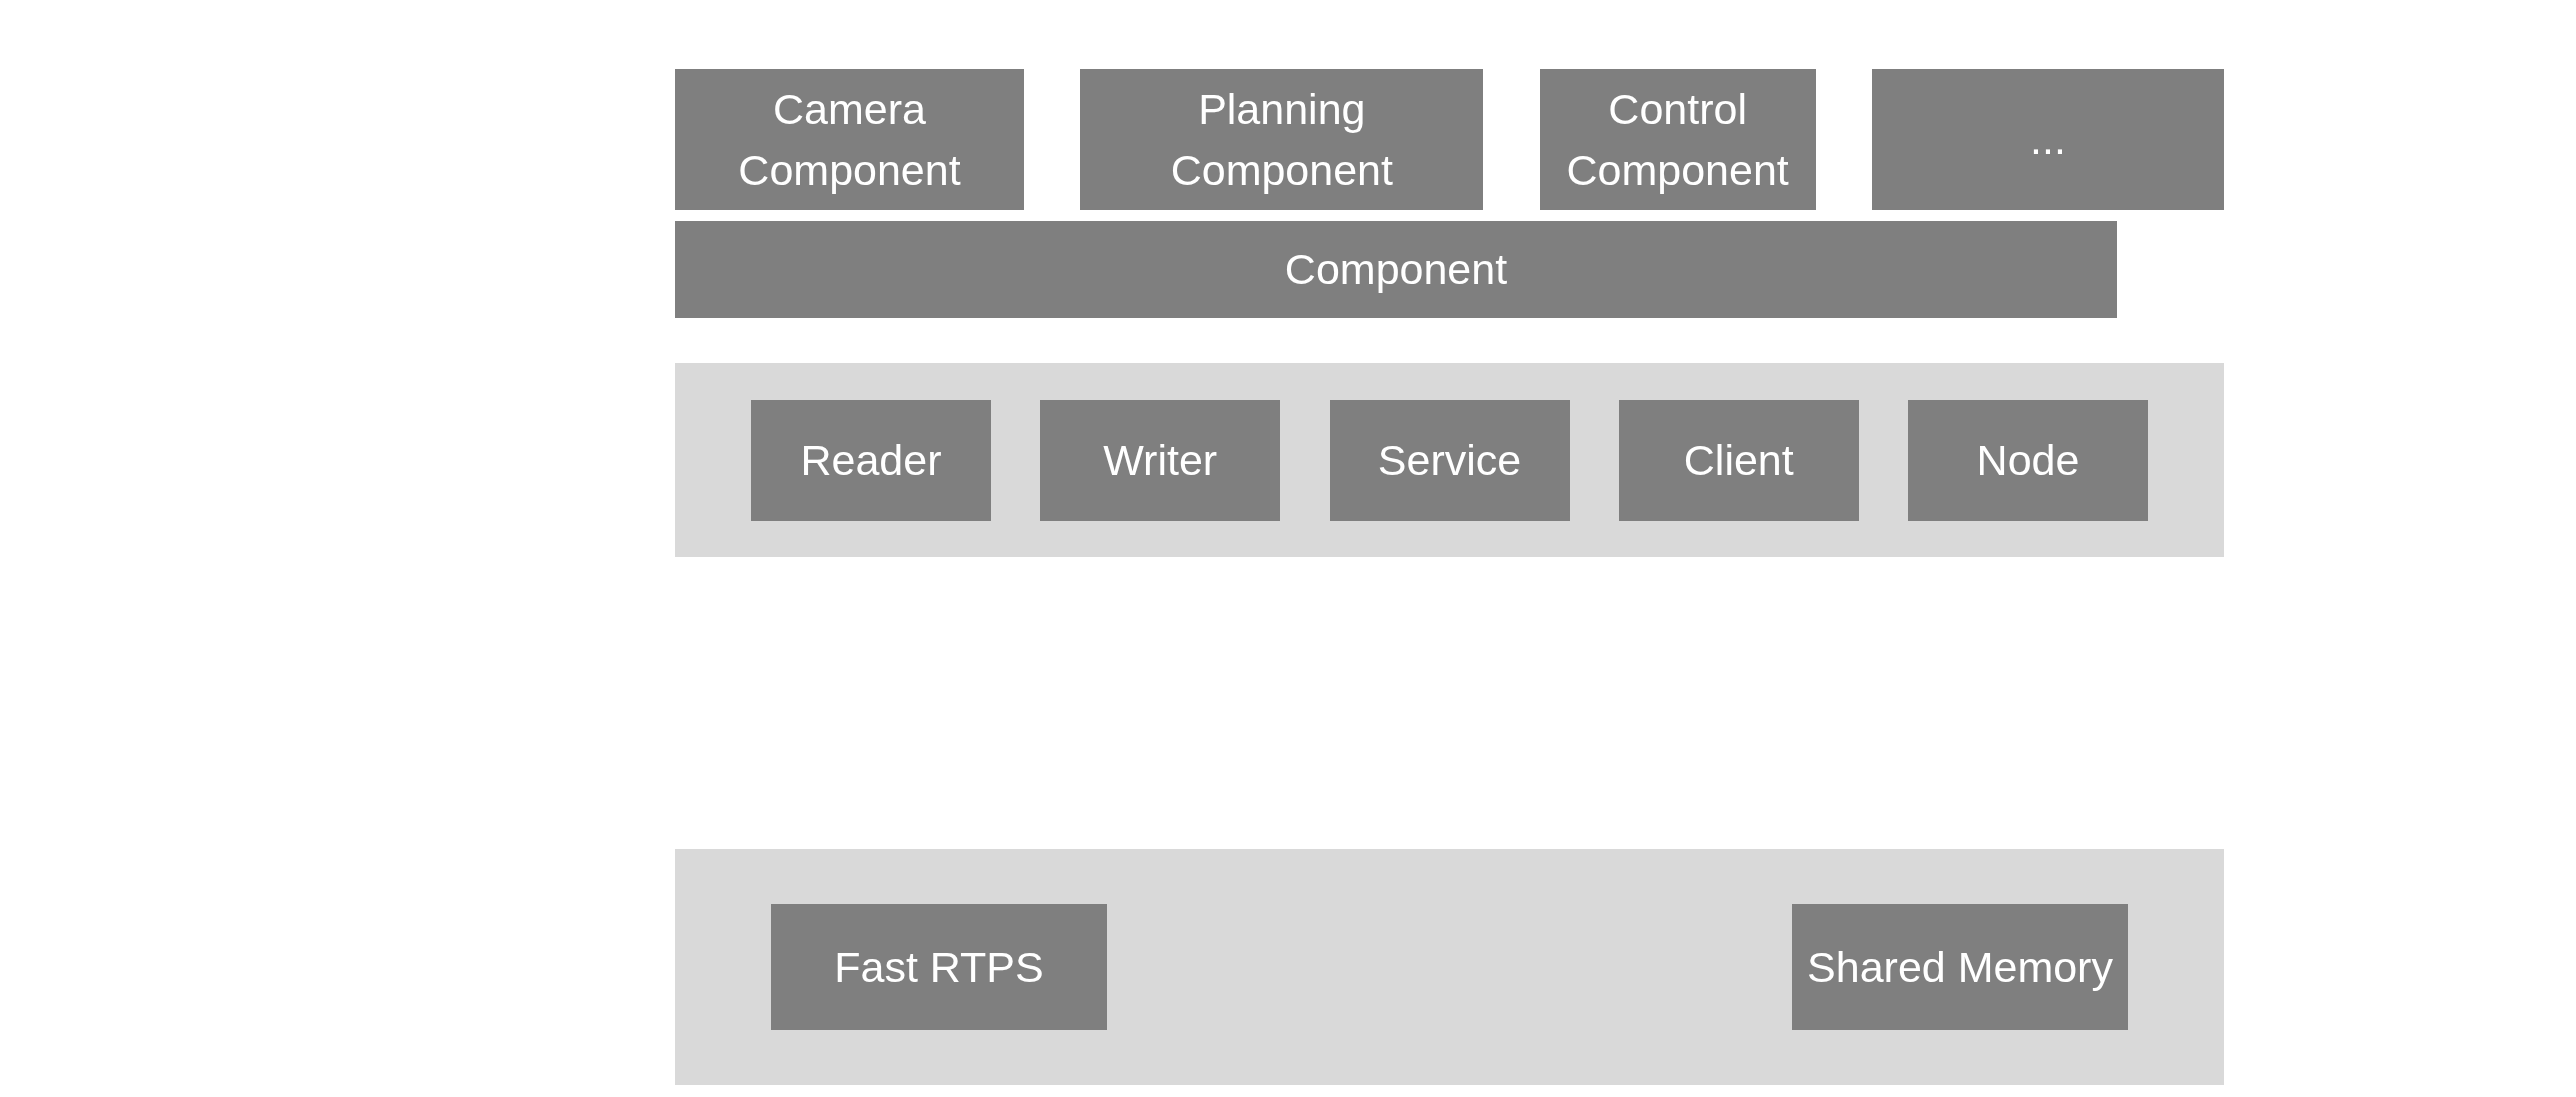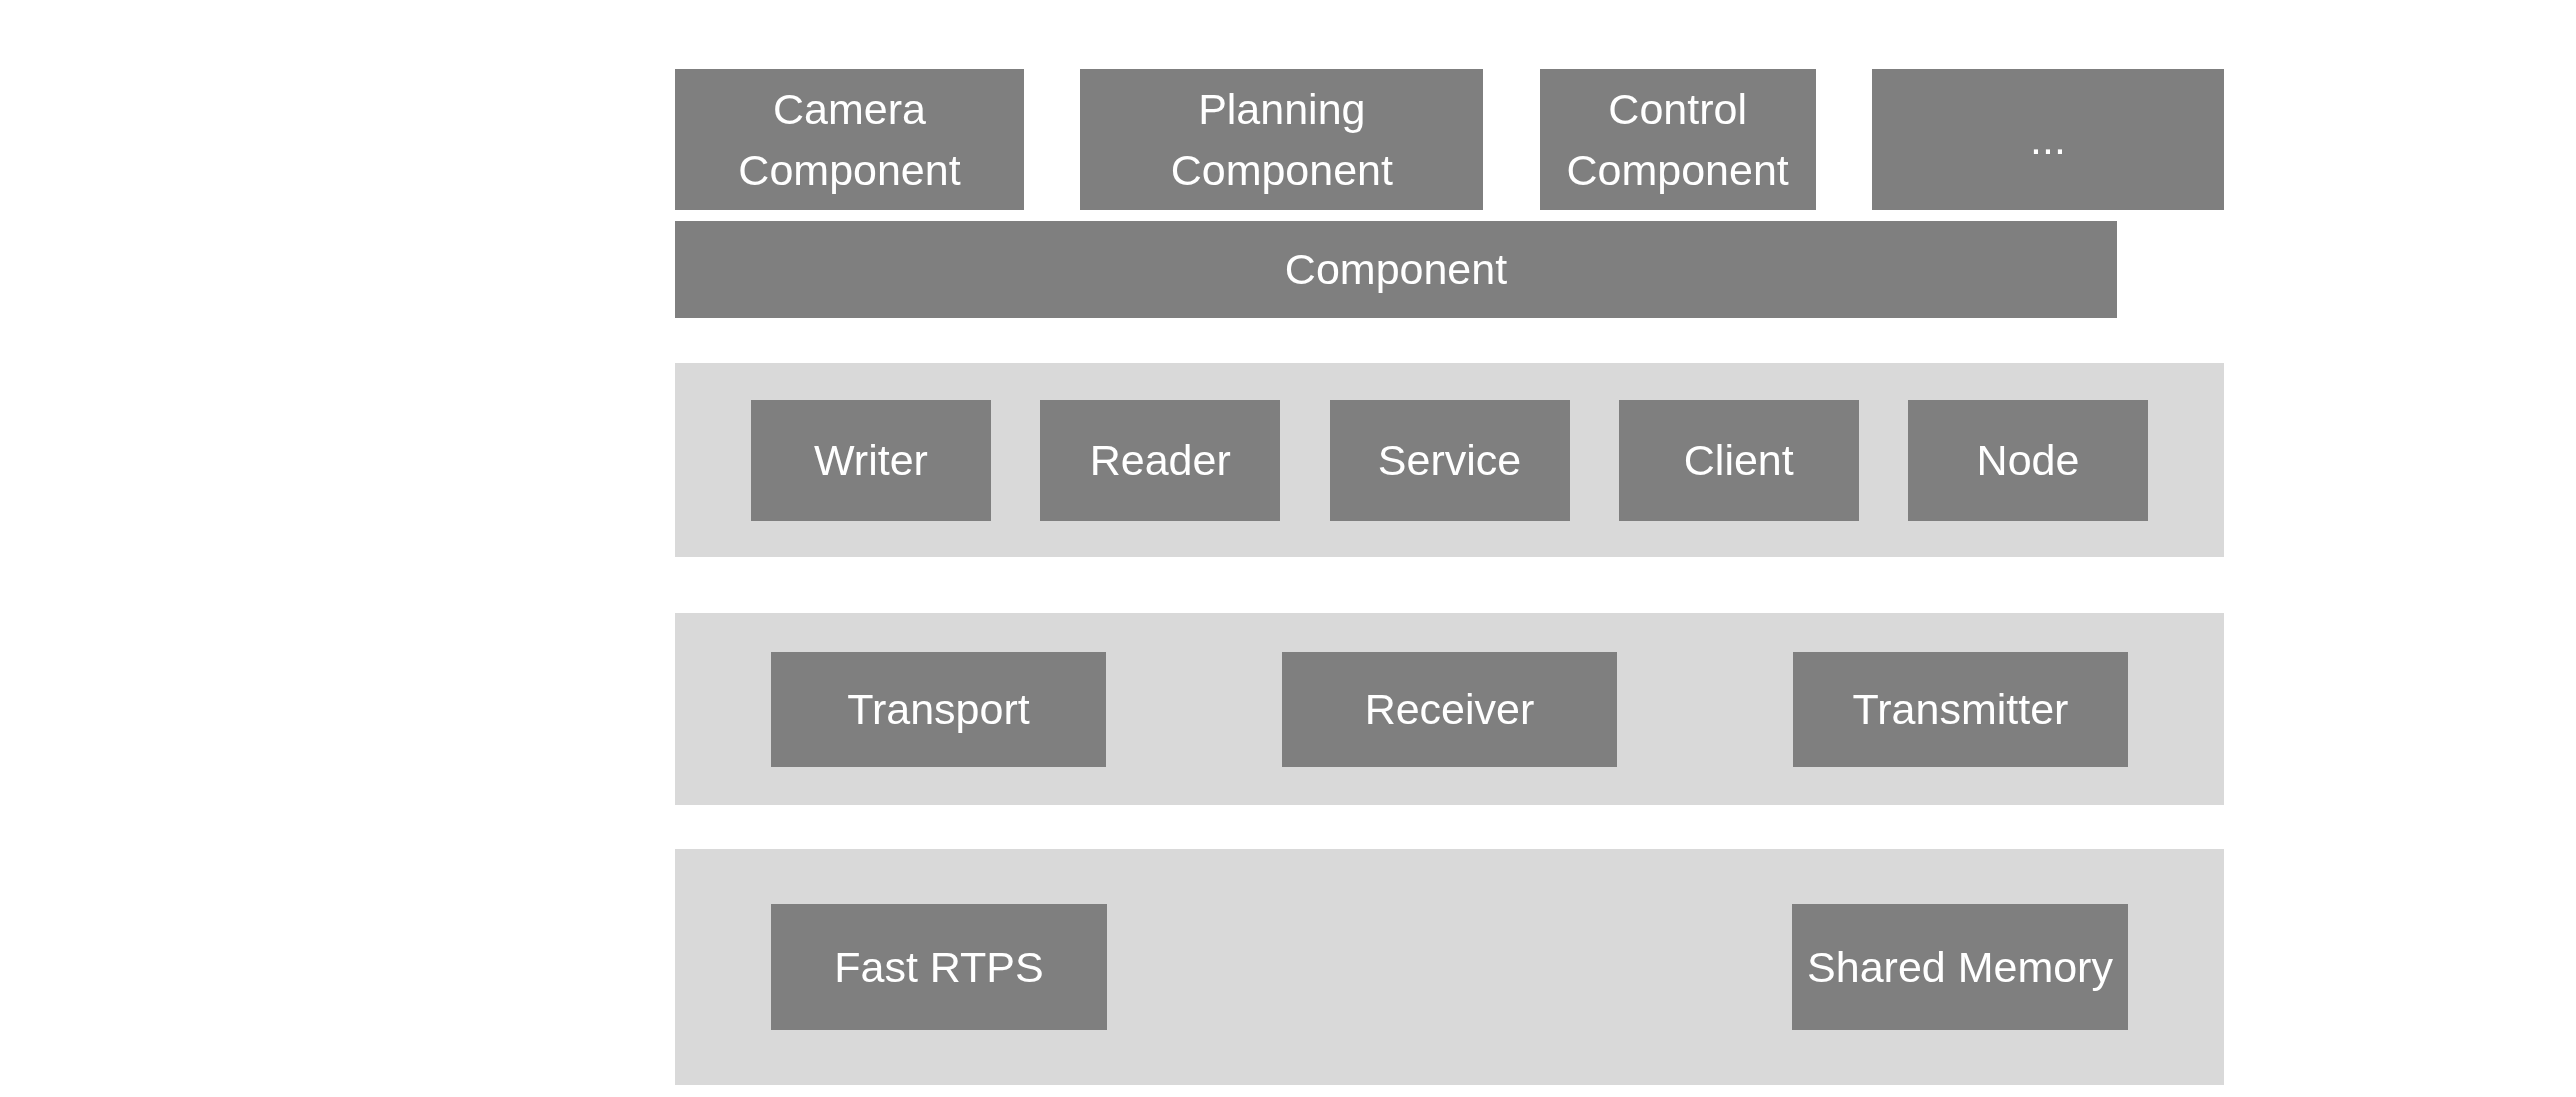--- a/index.html
+++ b/index.html
@@ -88,47 +88,36 @@
       <span>...</span>
     </div>
   </div>
 
   <div class="gray-box component-bar">
     <span>Component</span>
   </div>
 
   <div class="band band-entities">
     <div class="gray-box">
-      <span>Writer</span>
+      <span>Reader</span>
     </div>
     <div class="gray-box">
-      <span>Reader</span>
+      <span>Writer</span>
     </div>
     <div class="gray-box">
       <span>Service</span>
     </div>
     <div class="gray-box">
       <span>Client</span>
     </div>
     <div class="gray-box">
       <span>Node</span>
     </div>
   </div>
 
-  <div class="band band-transport">
-    <div class="gray-box">
-      <span>Transport</span>
-    </div>
-    <div class="gray-box">
-      <span>Receiver</span>
-    </div>
-    <div class="gray-box">
-      <span>Transmitter</span>
-    </div>
-  </div>
 
   <div class="band band-impl">
     <div class="gray-box">
       <span>Fast RTPS</span>
     </div>
     <div class="gray-box">
       <span>Shared Memory</span>
     </div>
   </div>
 

